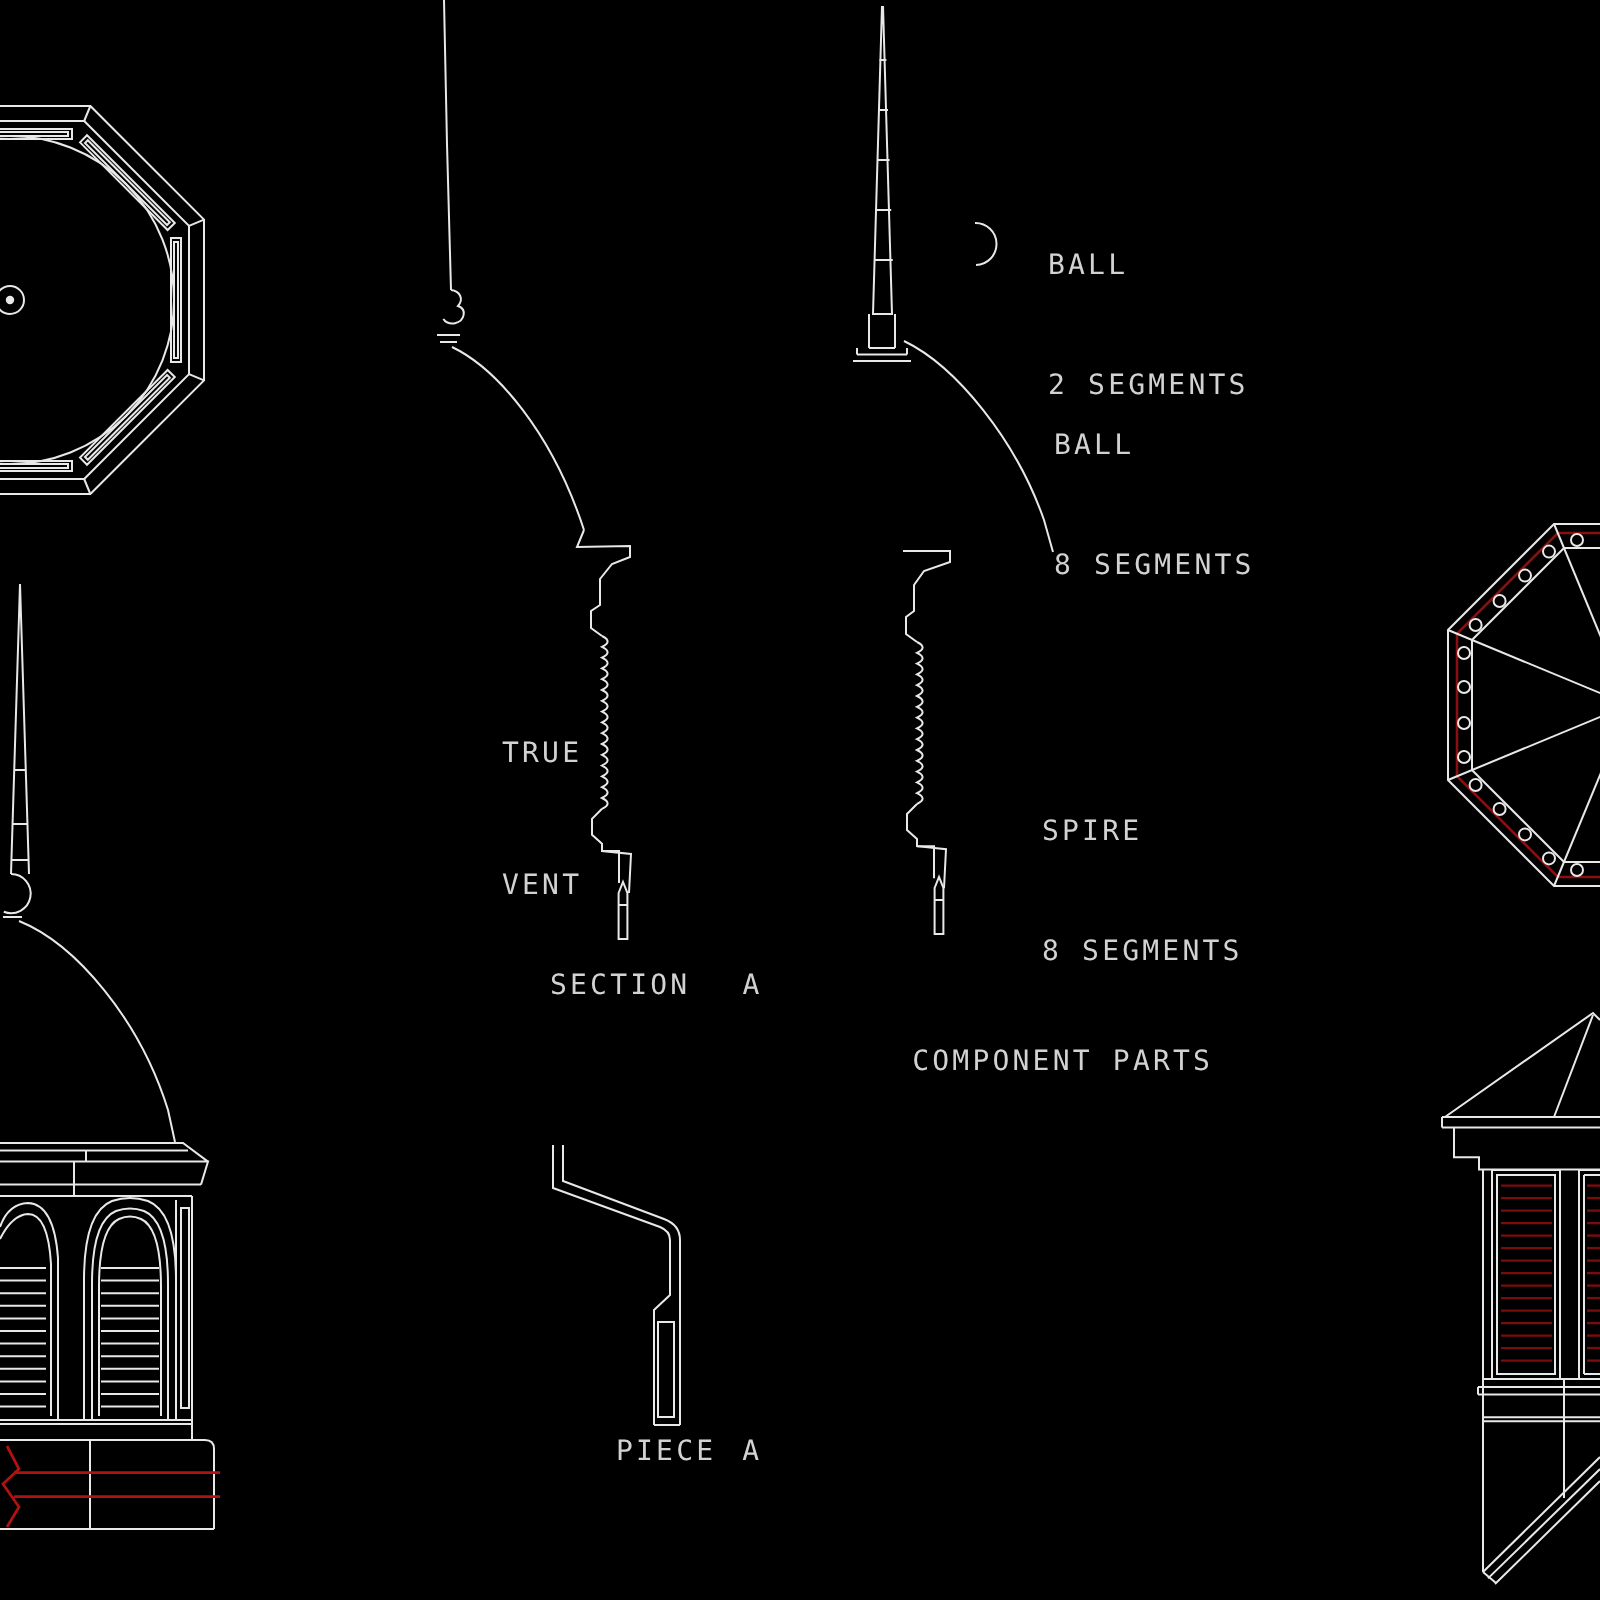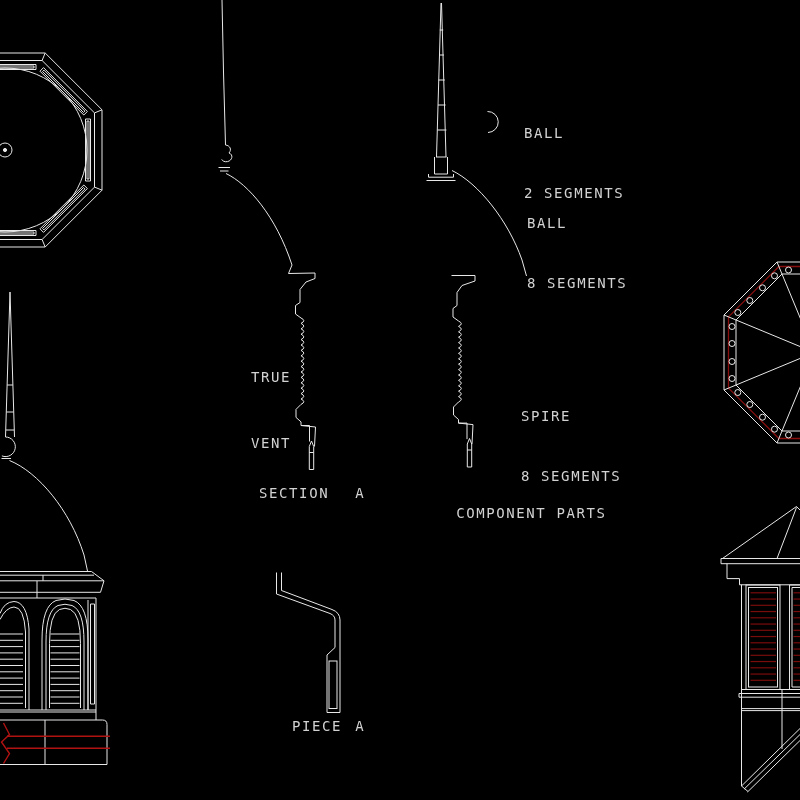--- a/index.html
+++ b/index.html
@@ -20,21 +20,21 @@
   .cad-label{
     position:absolute;
     font-family:"DejaVu Sans Mono","Liberation Mono",monospace;
     font-size:14px;
     letter-spacing:1.6px;
     line-height:20px;
     color:var(--text);
     white-space:pre;
   }
   .lh22{line-height:22px;}
-  .row{display:flex;}
+  .row{display:flex;margin-left:16px;}
   .gap26{margin-left:26px;}
   .gap13{margin-left:13px;}
 </style>
 </head>
 <body>
 
 <div class="canvas">
 
   <svg id="cad" width="800" height="800" viewBox="0 0 800 800">
 
@@ -242,21 +242,21 @@
   <div class="cad-label" style="left:521px;top:366px">
     <div>SPIRE</div>
     <div>8 SEGMENTS</div>
   </div>
 
   <div class="cad-label row" style="left:259px;top:483px">
     <span>SECTION</span>
     <span class="gap26">A</span>
   </div>
 
-  <div class="cad-label" style="left:416px;top:483px">
+  <div class="cad-label" style="left:416px;top:501px">
     <span>COMPONENT PARTS</span>
   </div>
 
   <div class="cad-label row" style="left:292px;top:716px">
     <span>PIECE</span>
     <span class="gap13">A</span>
   </div>
 
 </div>
 

